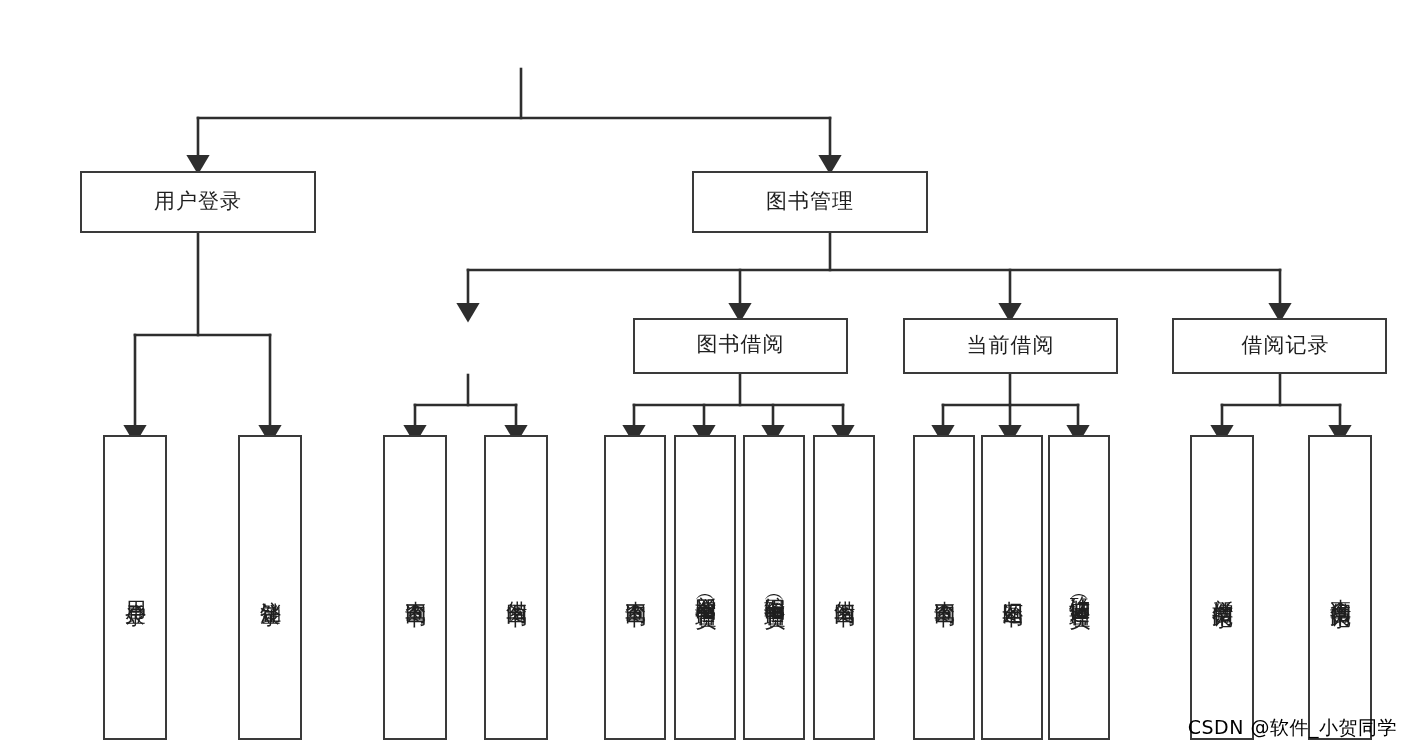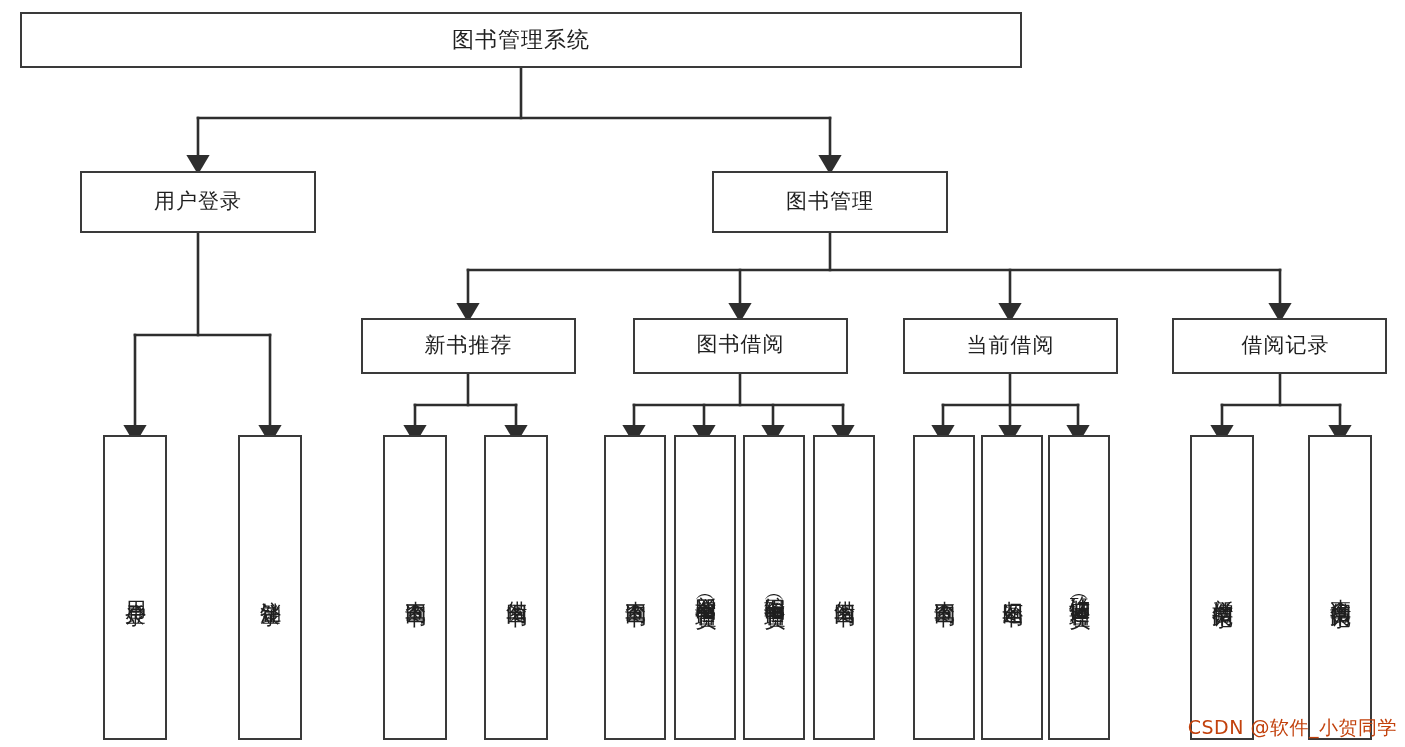--- a/index.html
+++ b/index.html
@@ -61,21 +61,21 @@
     letter-spacing:2px;
     white-space:normal;
     max-height:288px;
   }
   
   #watermark{
     position:absolute;
     right:8px;
     bottom:6px;
     font-size:19px;
-    color:#c2410c;
+    color:#000000;
     letter-spacing:0.5px;
     z-index:3;
     user-select:none;
     white-space:nowrap;
   }
 </style>
 </head>
 <body>
 
 <div id="canvas">
@@ -123,35 +123,29 @@
       <path d="M1010,405 L1010,428" marker-end="url(#arw)"></path>
       <path d="M1078,405 L1078,428" marker-end="url(#arw)"></path>
 
       <path d="M1280,375 L1280,405"></path>
       <path d="M1222,405 L1340,405"></path>
       <path d="M1222,405 L1222,428" marker-end="url(#arw)"></path>
       <path d="M1340,405 L1340,428" marker-end="url(#arw)"></path>
     </g>
   </svg>
 
-  <div class="node horiz root" style="left:20px; top:12px; width:1002px; height:56px;">
-    <span class="label">图书管理系统</span>
-  </div>
 
   <div class="node horiz" style="left:80px; top:171px; width:236px; height:62px;">
     <span class="label">用户登录</span>
   </div>
 
-  <div class="node horiz" style="left:712px; top:171px; width:236px; height:62px;">
+  <div class="node horiz" style="left:692px; top:171px; width:236px; height:62px;">
     <span class="label">图书管理</span>
   </div>
 
-  <div class="node horiz" style="left:361px; top:318px; width:215px; height:56px;">
-    <span class="label">新书推荐</span>
-  </div>
 
   <div class="node horiz" style="left:633px; top:318px; width:215px; height:56px;font-family:Liberation Mono, monospace;">
     <span class="label">图书借阅</span>
   </div>
 
   <div class="node horiz" style="left:903px; top:318px; width:215px; height:56px;">
     <span class="label">当前借阅</span>
   </div>
 
   <div class="node horiz" style="left:1172px; top:318px; width:215px; height:56px;padding-left:12px;">

